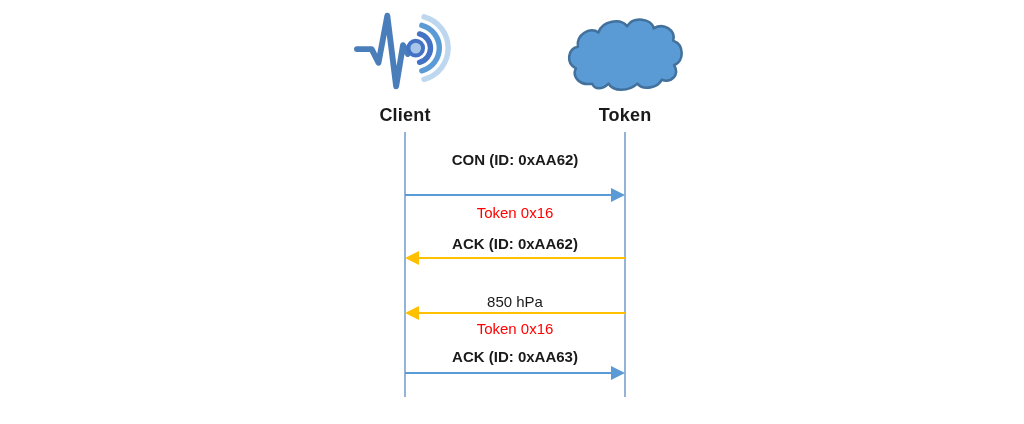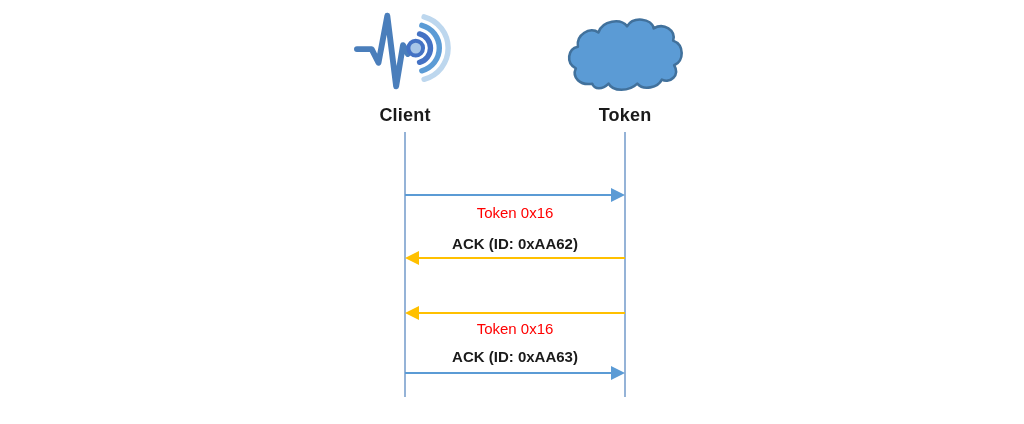--- a/index.html
+++ b/index.html
@@ -77,32 +77,34 @@
              C 38,76 30,76 28,70
              Z" fill="#5B9BD5" stroke="#41719C" stroke-width="2.5" stroke-linejoin="round"></path>
   </svg>
 
   <div class="actor-label label-client">Client</div>
   <div class="actor-label label-server">Token</div>
 
   <div class="lifeline lifeline-client"></div>
   <div class="lifeline lifeline-server"></div>
 
+  <div class="msg-text msg-title" style="top:150px">CON (ID: 0xAA62)</div>
   <div class="arrow arrow-right arrow-blue" style="top:188px">
     <span class="shaft"></span>
     <span class="head"></span>
   </div>
   <div class="msg-text msg-token" style="top:203px">Token 0x16</div>
 
   <div class="msg-text msg-title" style="top:234px">ACK (ID: 0xAA62)</div>
   <div class="arrow arrow-left arrow-orange" style="top:251px">
     <span class="shaft"></span>
     <span class="head"></span>
   </div>
 
+  <div class="msg-text" style="top:292px">850 hPa</div>
   <div class="arrow arrow-left arrow-orange" style="top:306px">
     <span class="shaft"></span>
     <span class="head"></span>
   </div>
   <div class="msg-text msg-token" style="top:319px">Token 0x16</div>
 
   <div class="msg-text msg-title" style="top:347px">ACK (ID: 0xAA63)</div>
   <div class="arrow arrow-right arrow-blue" style="top:366px">
     <span class="shaft"></span>
     <span class="head"></span>

